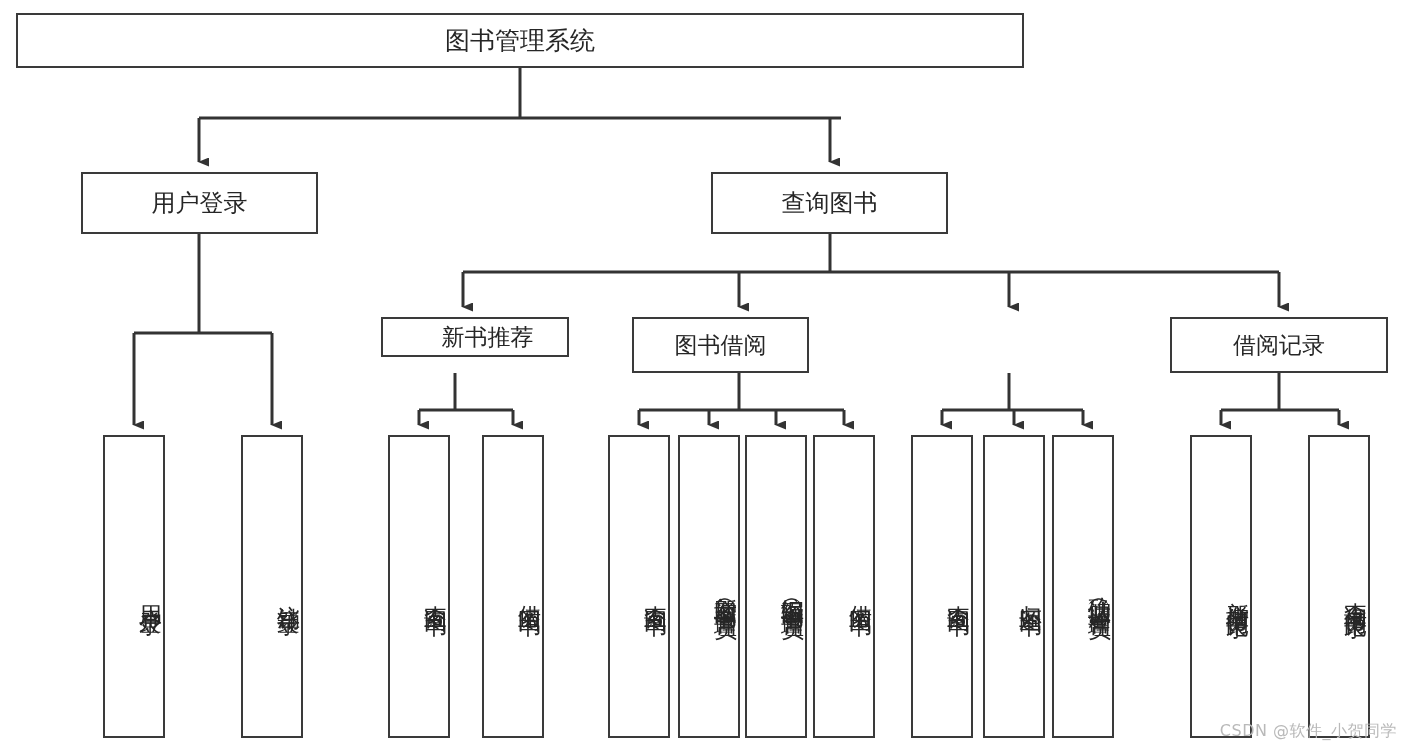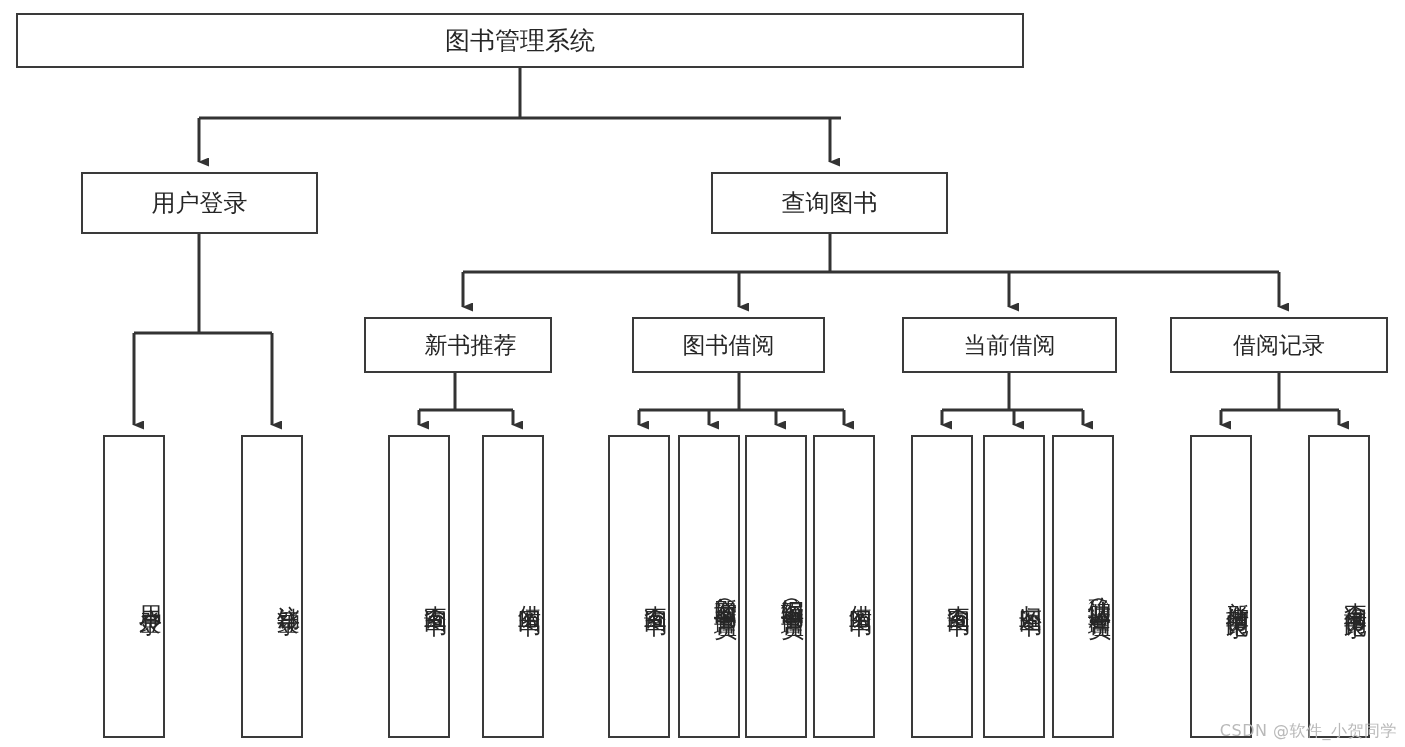--- a/index.html
+++ b/index.html
@@ -133,28 +133,25 @@
     <span class="node-label">图书管理系统</span>
   </div>
 
   <div class="node level-1" style="left:81px; top:172px; width:237px; height:62px;">
     <span class="node-label">用户登录</span>
   </div>
   <div class="node level-1" style="left:711px; top:172px; width:237px; height:62px;">
     <span class="node-label">查询图书</span>
   </div>
 
-  <div class="node level-2" style="left:364px; top:317px; width:188px; height:56px;padding-left:25px;">
+  <div class="node level-2" style="left:381px; top:317px; width:188px; height:40px;padding-left:25px;">
     <span class="node-label">新书推荐</span>
   </div>
-  <div class="node level-2" style="left:632px; top:317px; width:193px; height:56px;">
+  <div class="node level-2" style="left:632px; top:317px; width:177px; height:56px;">
     <span class="node-label">图书借阅</span>
-  </div>
-  <div class="node level-2" style="left:902px; top:317px; width:215px; height:56px;">
-    <span class="node-label">当前借阅</span>
   </div>
   <div class="node level-2" style="left:1170px; top:317px; width:218px; height:56px;text-align:center;">
     <span class="node-label">借阅记录</span>
   </div>
 
   <div class="node leaf" style="left:103px; top:435px; width:62px; height:303px;">
     <span class="node-label">用户登录</span>
   </div>
   <div class="node leaf" style="left:241px; top:435px; width:62px; height:303px;">
     <span class="node-label">注销登录</span>

